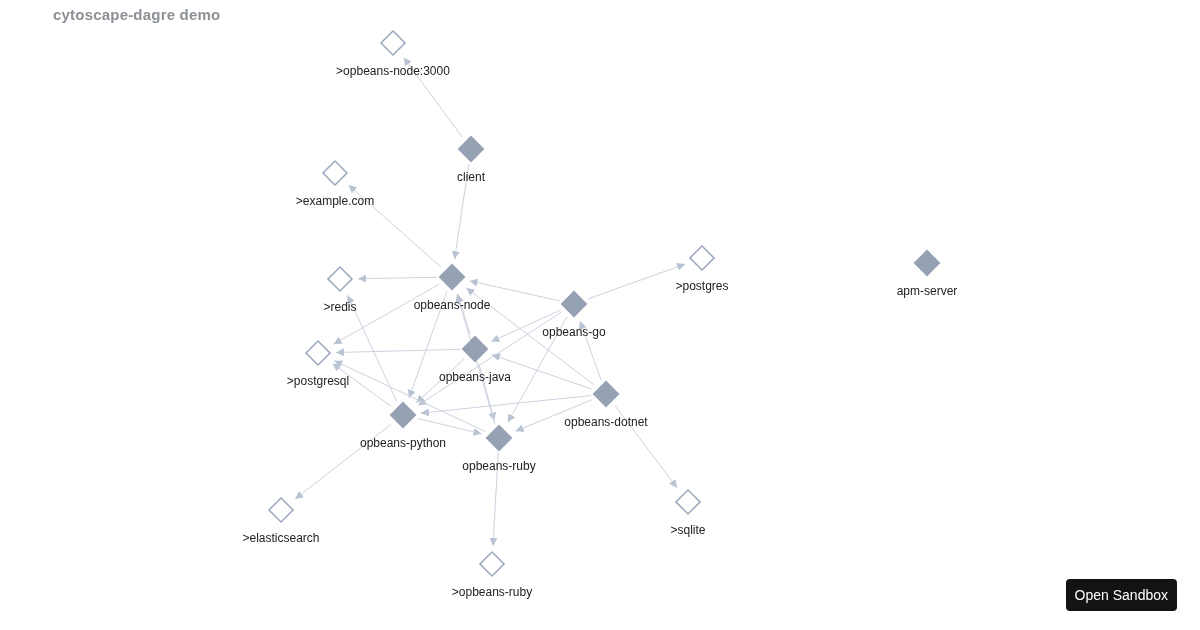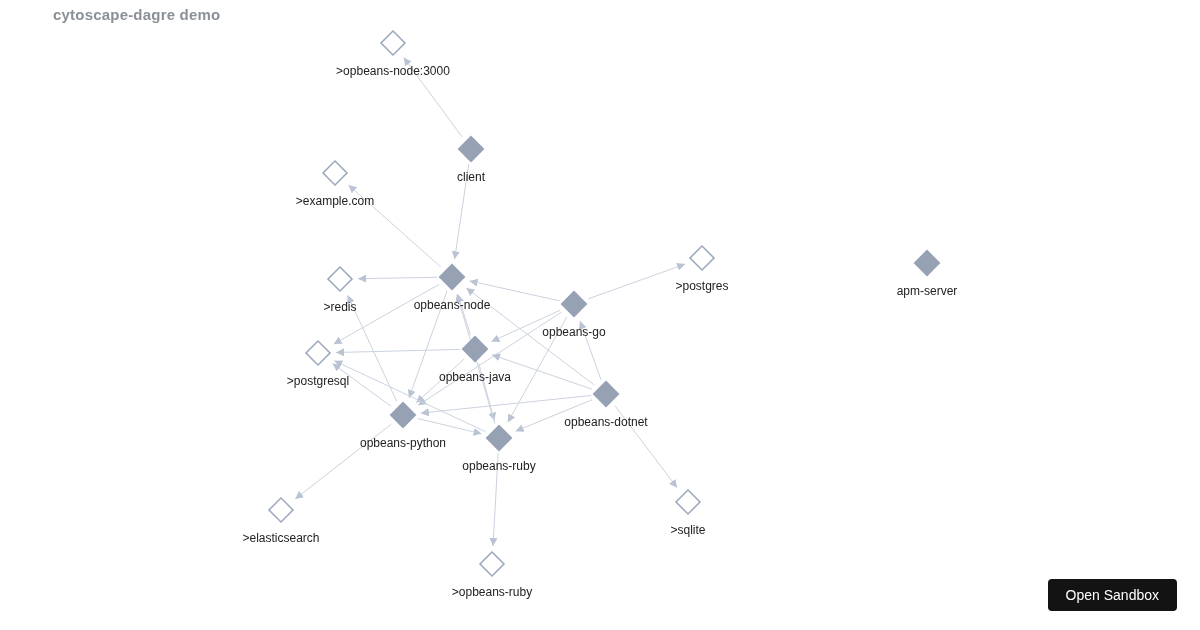--- a/index.html
+++ b/index.html
@@ -39,21 +39,21 @@
     fill: #222222;
   }
   .sandbox-btn {
     position: absolute;
     right: 23px;
     bottom: 19px;
     background: #131313;
     color: #ffffff;
     border: none;
     border-radius: 4px;
-    padding: 8px 18px;
+    padding: 8px 9px;
     font-size: 14px;
     font-family: "Liberation Sans", sans-serif;
     cursor: pointer;
   }
 </style>
 </head>
 <body>
 
 <div class="stage">
 

